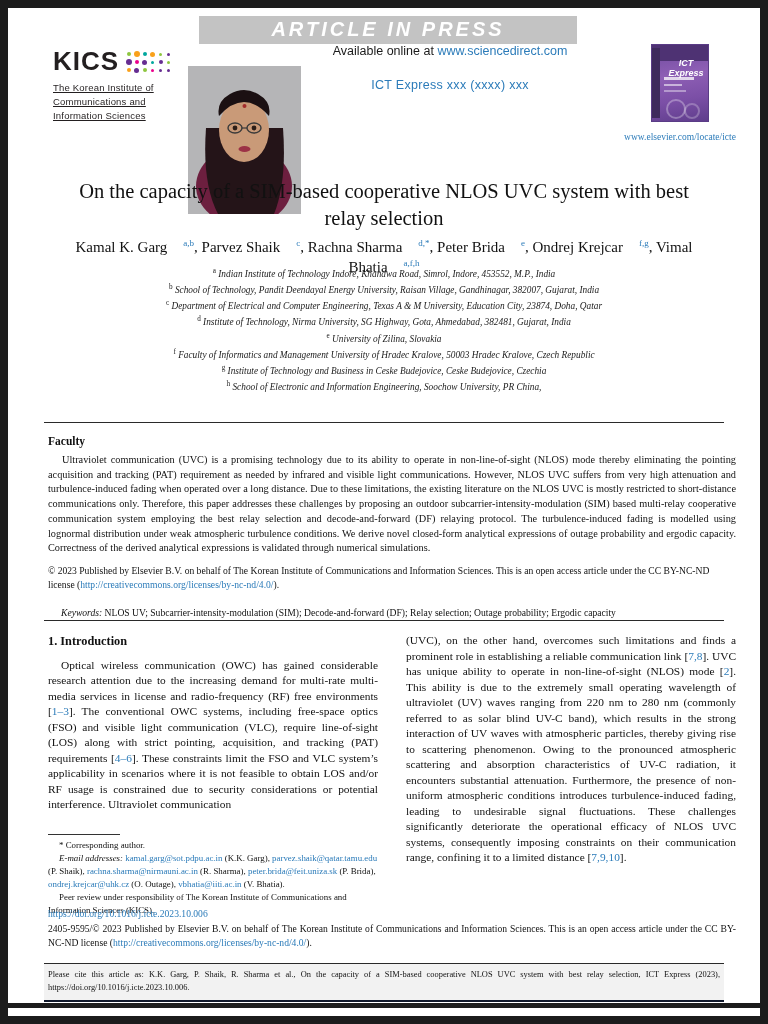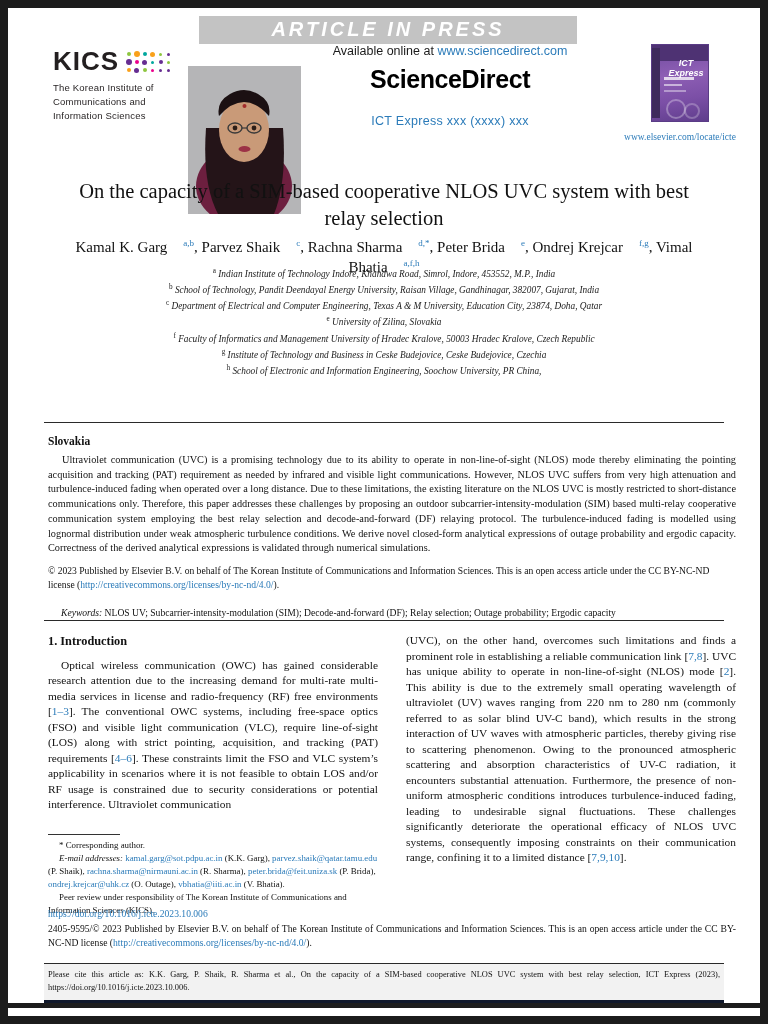--- a/index.html
+++ b/index.html
@@ -98,20 +98,21 @@
     margin-top: 2px;
   }
   .kics-dots i { display: block; border-radius: 50%; }
   .kics-sub {
     font-family: "Liberation Sans", sans-serif;
     font-size: 9.5px;
     line-height: 1.45;
     color: #231f20;
     margin-top: 7px;
     letter-spacing: 0.2px;
+    text-decoration: underline;
   }
 
   .headshot {
     position: absolute;
     left: 180px;
     top: 22px;
     width: 113px;
     height: 148px;
     background: #b9b9bb;
     overflow: hidden;
@@ -348,21 +349,21 @@
     text-align: justify;
   }
   .issn-line a { color: #2b7bb9; text-decoration: none; }
 
   .cite-box {
     position: absolute;
     left: 36px;
     top: 955px;
     width: 680px;
     border-top: 1px solid #2a2a2a;
-    border-bottom: 4px solid #0f172a;
+    border-bottom: 2px solid #0f172a;
     padding: 5px 4px 6px 4px;
     box-sizing: border-box;
     font-size: 8.4px;
     line-height: 1.5;
     text-align: justify;
     background: #f2f2f2;
   }
   .bottom-bar {
     position: absolute;
     left: 0;
@@ -429,21 +430,20 @@
           <ellipse cx="66" cy="62" rx="2.4" ry="2.4" fill="#2b1d17"></ellipse>
           <ellipse cx="56.5" cy="83" rx="6" ry="3" fill="#9c3246"></ellipse>
           <circle cx="56.5" cy="40" r="2" fill="#a32b2b"></circle>
         </svg>
       </div>
 
       <div class="sd-block">
         <div class="avail-online">
           <span>Available online at </span><a href="#">www.sciencedirect.com</a>
         </div>
-        <div class="sd-logo">ScienceDirect</div>
         <div class="journal-line">ICT Express xxx (xxxx) xxx</div>
       </div>
 
       <div class="cover-block">
         <div class="cover-img">
           <div class="cv-top"></div>
           <div class="cv-band"></div>
           <div class="cv-ict">ICT Express</div>
           <div class="cv-l1"></div>
             <div class="cv-l2"></div>
@@ -463,30 +463,31 @@
       <span><span>Rachna Sharma</span><sup>d,*</sup></span>,
       <span><span>Peter Brida</span><sup>e</sup></span>,
       <span><span>Ondrej Krejcar</span><sup>f,g</sup></span>,
       <span><span>Vimal Bhatia</span><sup>a,f,h</sup></span>
     </div>
 
     <div class="affils">
       <div><span class="lbl">a</span> <span>Indian Institute of Technology Indore, Khandwa Road, Simrol, Indore, 453552, M.P., India</span></div>
       <div><span class="lbl">b</span> <span>School of Technology, Pandit Deendayal Energy University, Raisan Village, Gandhinagar, 382007, Gujarat, India</span></div>
       <div><span class="lbl">c</span> <span>Department of Electrical and Computer Engineering, Texas A &amp; M University, Education City, 23874, Doha, Qatar</span></div>
+      <div><span class="lbl">d</span> <span>Institute of Technology, Nirma University, SG Highway, Gota, Ahmedabad, 382481, Gujarat, India</span></div>
       <div><span class="lbl">e</span> <span>University of Zilina, Slovakia</span></div>
       <div><span class="lbl">f</span> <span>Faculty of Informatics and Management University of Hradec Kralove, 50003 Hradec Kralove, Czech Republic</span></div>
       <div><span class="lbl">g</span> <span>Institute of Technology and Business in Ceske Budejovice, Ceske Budejovice, Czechia</span></div>
       <div><span class="lbl">h</span> <span>School of Electronic and Information Engineering, Soochow University, PR China,</span></div>
     </div>
 
 
     <div class="rule r1"></div>
 
-    <div class="abstract-h">Slovakia</div>
+    <div class="abstract-h">Faculty</div>
     <div class="abstract-body">Ultraviolet communication (UVC) is a promising technology due to its ability to operate in non-line-of-sight (NLOS) mode thereby eliminating the pointing acquisition and tracking (PAT) requirement as needed by infrared and visible light communications. However, NLOS UVC suffers from very high attenuation and turbulence-induced fading when operated over a long distance. Due to these limitations, the existing literature on the NLOS UVC is mostly restricted to short-distance communications only. Therefore, this paper addresses these challenges by proposing an outdoor subcarrier-intensity-modulation (SIM) based multi-relay cooperative communication system employing the best relay selection and decode-and-forward (DF) relaying protocol. The turbulence-induced fading is modelled using lognormal distribution under weak atmospheric turbulence conditions. We derive novel closed-form analytical expressions of outage probability and ergodic capacity. Correctness of the derived analytical expressions is validated through numerical simulations.</div>
     <div class="copyright-line">
       <span>© 2023 Published by Elsevier B.V. on behalf of The Korean Institute of Communications and Information Sciences. This is an open access article under the CC BY-NC-ND license (</span><a href="#">http://creativecommons.org/licenses/by-nc-nd/4.0/</a><span>).</span>
     </div>
     <div class="keywords">
       <em>Keywords:</em><span> NLOS UV; Subcarrier-intensity-modulation (SIM); Decode-and-forward (DF); Relay selection; Outage probability; Ergodic capacity</span>
     </div>
 
     <div class="rule r2"></div>
 

